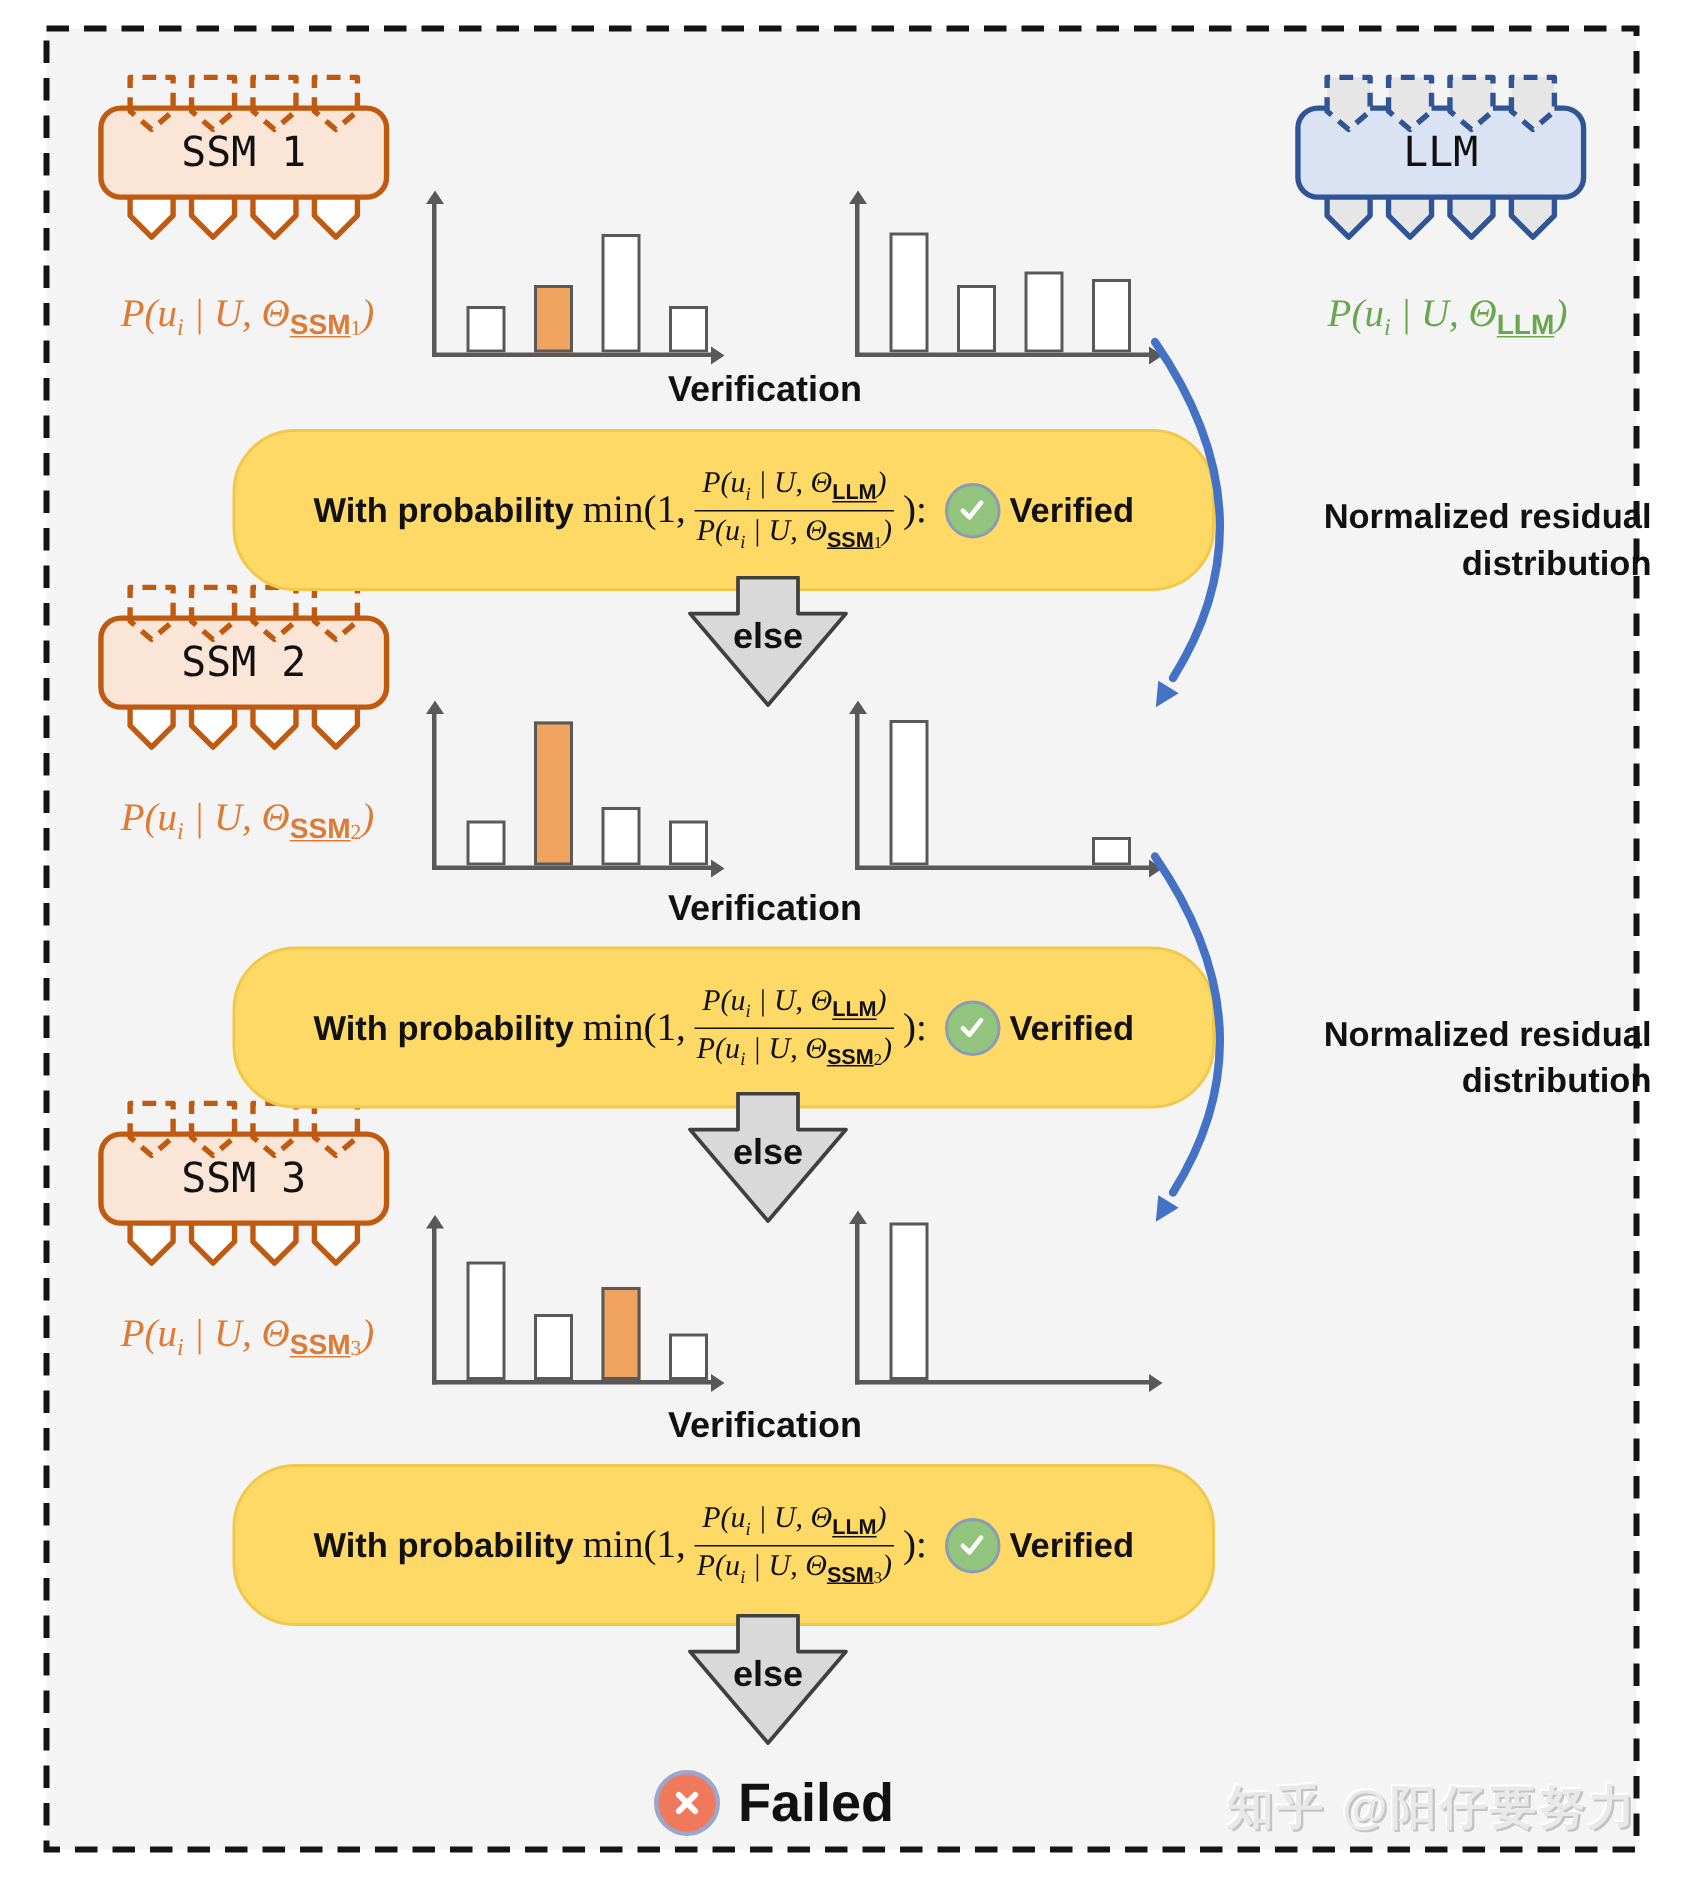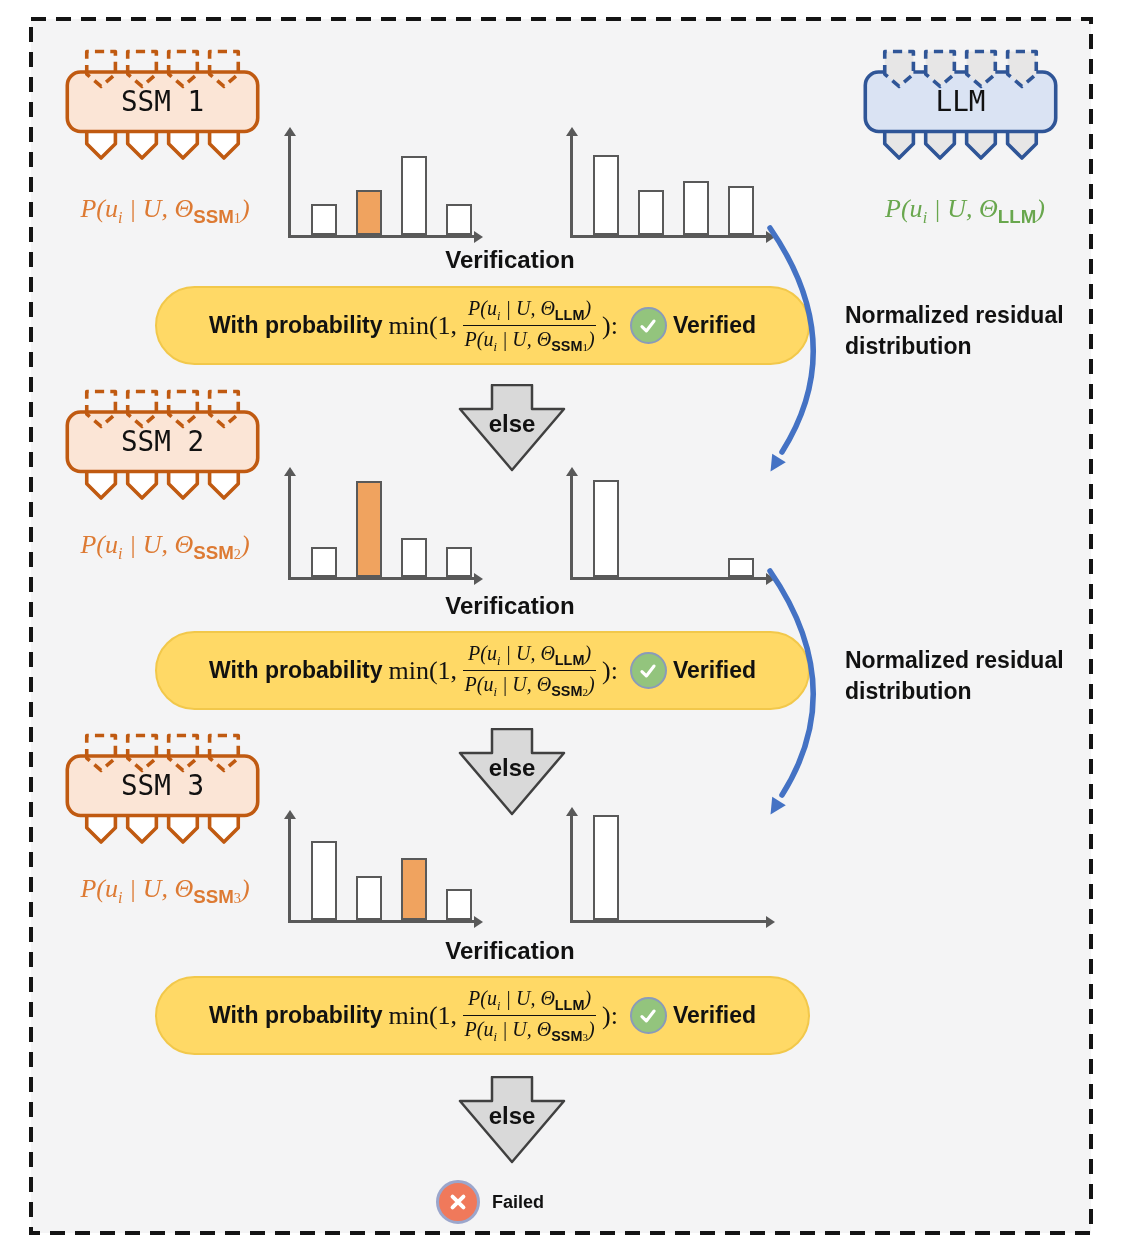--- a/index.html
+++ b/index.html
@@ -3,37 +3,37 @@
 <meta charset="utf-8">
 <style>
   html,body{margin:0;padding:0;background:#ffffff;}
   #stage{position:relative;width:1122px;height:1252px;background:#ffffff;overflow:hidden;
          font-family:"Liberation Sans",sans-serif;}
   .abs{position:absolute;}
 
   
   .title{font-size:28px;font-weight:bold;color:#1a1a1a;text-align:center;letter-spacing:.5px;}
   .verif{font-size:24px;font-weight:bold;color:#111;text-align:center;}
-  .nrd{font-size:23px;font-weight:bold;color:#111;text-align:left;line-height:1.35;}
+  .nrd{font-size:23px;font-weight:bold;color:#111;text-align:right;line-height:1.35;margin-top:29px;}
 
   
   .chip-label{font-family:"DejaVu Sans Mono",monospace;font-size:27px;fill:#111;}
 
   
   .dist{font-family:"Liberation Serif",serif;font-style:italic;font-size:26px;text-align:center;white-space:nowrap;}
   .dist.orange{color:#DD7A33;}
   .dist.green{color:#69A74E;}
-  .msub{font-family:"Liberation Sans",sans-serif;font-weight:bold;font-style:normal;font-size:0.72em;vertical-align:-0.32em;}
+  .msub{font-family:"Liberation Sans",sans-serif;font-weight:bold;font-style:normal;font-size:0.72em;vertical-align:-0.32em;text-decoration:underline;}
   sub.vi{font-style:italic;font-size:0.62em;}
   sub.idx{font-size:0.55em;font-style:normal;}
 
   
   .vbox{display:flex;align-items:center;justify-content:center;gap:6px;
         background:#FFD966;border:2px solid #F2C84B;border-radius:42px;
-        width:655px;height:79px;box-sizing:border-box;}
+        width:655px;height:108px;box-sizing:border-box;}
   .vb-prefix{font-size:23px;font-weight:bold;color:#111;white-space:nowrap;}
   .vb-math{font-family:"Liberation Serif",serif;font-size:26px;color:#111;white-space:nowrap;}
   .frac{display:inline-block;text-align:center;font-family:"Liberation Serif",serif;
         font-style:italic;font-size:20px;color:#111;line-height:1.15;}
   .frac .num{display:block;border-bottom:1.8px solid #111;padding:0 5px 2px;}
   .frac .den{display:block;padding-top:2px;}
   .vb-verified{font-size:23px;font-weight:bold;color:#111;margin-left:0;}
   .check-icon{width:37px;height:37px;border-radius:50%;background:#93C47D;border:2.5px solid#8A9BB9;
         display:inline-flex;align-items:center;justify-content:center;flex:none;box-sizing:border-box;margin-left:6px;}
 
@@ -48,21 +48,21 @@
   .bars{position:absolute;left:3px;right:10px;top:12px;bottom:3px;}
   .bar{position:absolute;bottom:0;width:26px;background:#ffffff;
         border:2.5px solid #595959;box-sizing:border-box;}
   .bar.highlight{background:#F0A35F;}
 
   
   .else-text{font-size:24px;font-weight:bold;fill:#111;}
   .failed-row{display:flex;align-items:center;gap:12px;}
   .failed-icon{width:44px;height:44px;border-radius:50%;background:#F0795B;border:3px solid #9BA6CC;
         display:flex;align-items:center;justify-content:center;box-sizing:border-box;}
-  .failed-label{font-size:18px;font-weight:bold;color:#111;}
+  .failed-label{font-size:36px;font-weight:bold;color:#111;}
 
   
   .watermark{font-size:31px;font-weight:bold;color:#e9e9e9;letter-spacing:2px;white-space:nowrap;
         text-shadow:1.5px 1.5px 0 #c3c3c3,-1px -1px 0 #ffffff;}
 </style>
 </head>
 <body>
 
 <div id="stage">
 
@@ -292,14 +292,15 @@
 
   <div class="abs failed-row" style="left:436px;top:1180px;">
     <span class="failed-icon">
       <svg width="24" height="24" viewBox="0 0 22 22">
           <path d="M6,6 L16,16 M16,6 L6,16" stroke="#ffffff" stroke-width="3.6" stroke-linecap="round"></path>
         </svg>
     </span>
     <span class="failed-label">Failed</span>
   </div>
 
+  <div class="abs watermark" style="left:818px;top:1184px;">知乎 @阳仔要努力</div>
 
 </div>
 
 </body></html>

